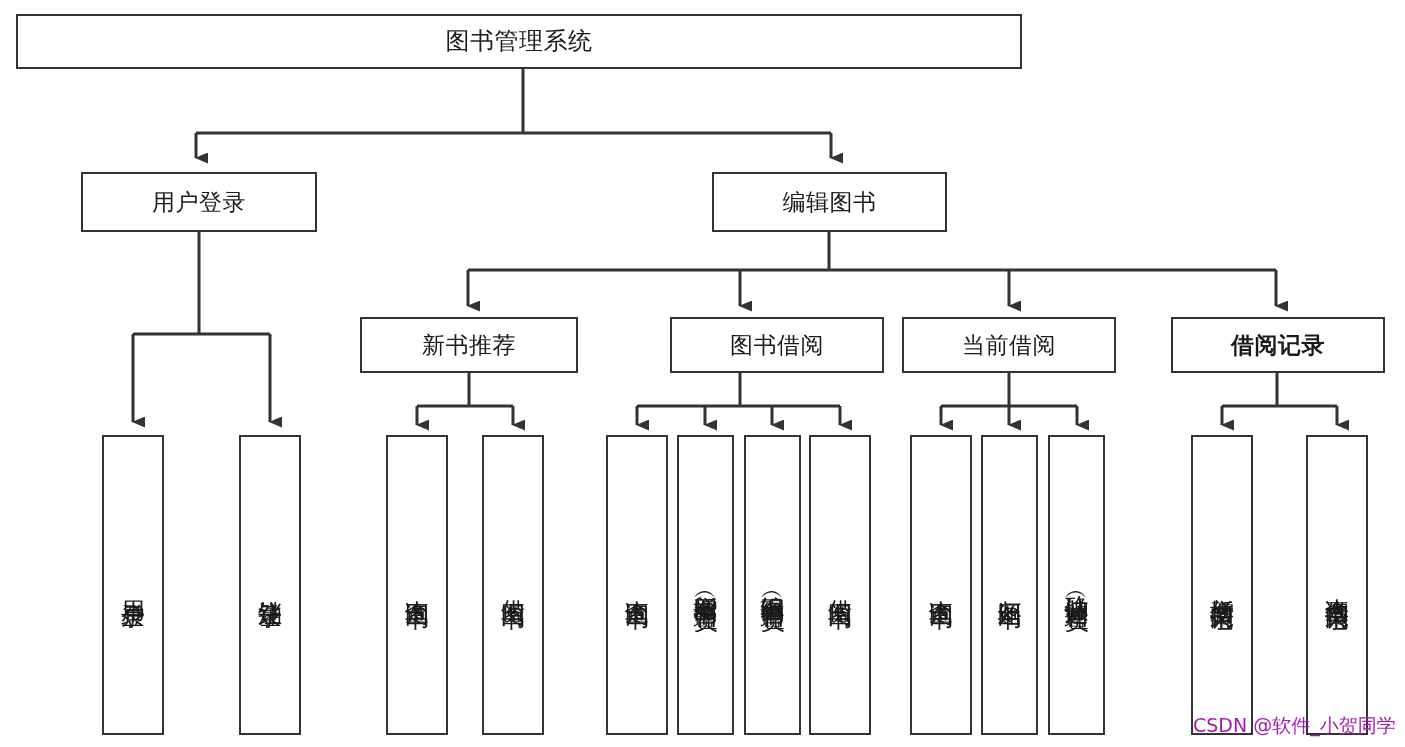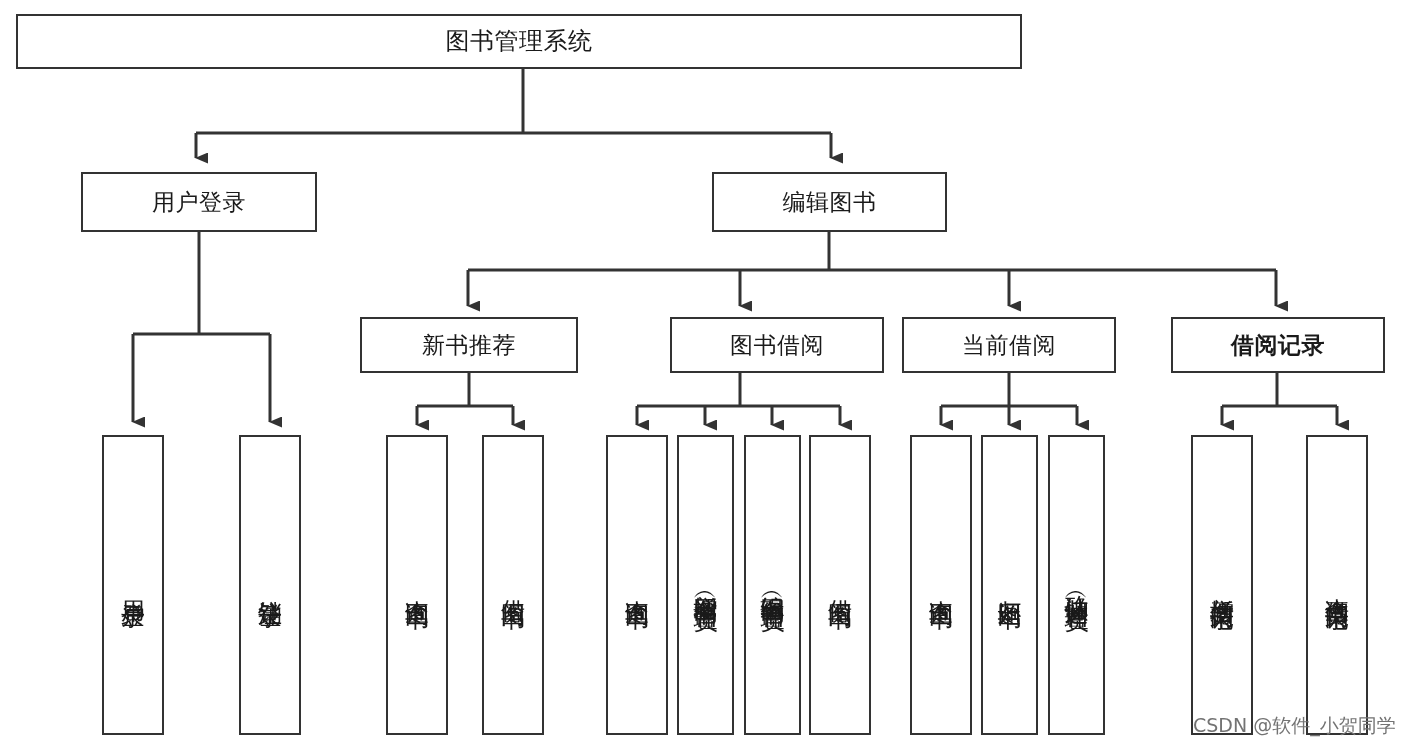--- a/index.html
+++ b/index.html
@@ -44,21 +44,21 @@
   .node.v .node-label{
     writing-mode:vertical-rl;
     text-orientation:upright;
     font-size:24px;
     line-height:1.0;
     letter-spacing:2px;
   }
   .watermark{
     position:absolute;
     font-size:19px;
-    color:#737373;
+    color:#a21caf;
     white-space:nowrap;
     z-index:5;
     font-family:"DejaVu Sans","Liberation Sans",sans-serif;
   }
 </style>
 </head>
 <body>
 
 <div id="canvas">
 

